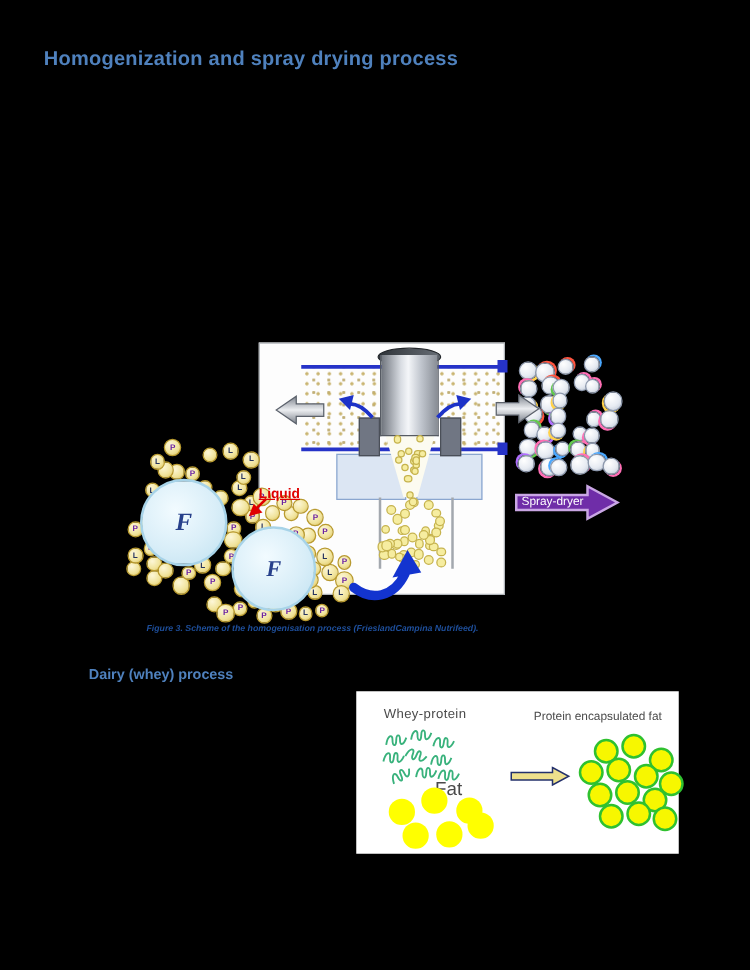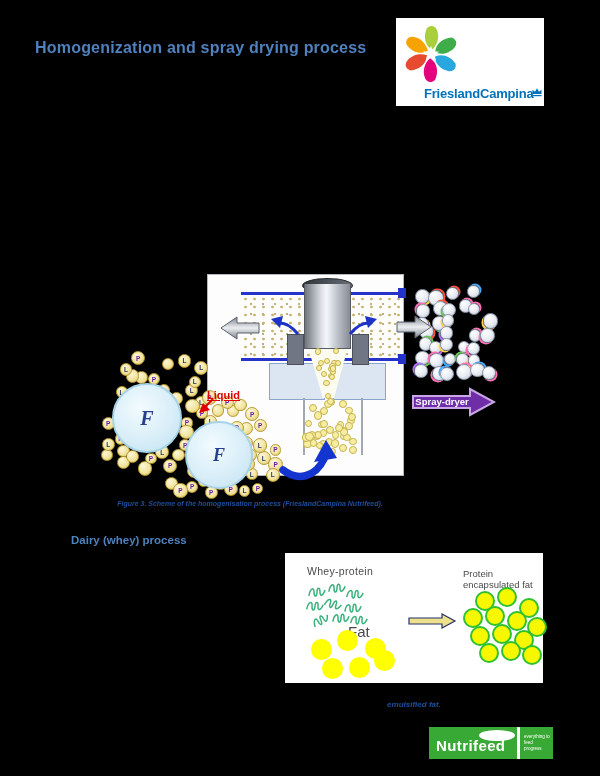--- a/index.html
+++ b/index.html
@@ -62,27 +62,27 @@
   .powder{position:absolute;border-radius:50%;border:1px solid #8e99ad;
      background:radial-gradient(circle at 35% 30%,#ffffff,#e7ebf2 55%,#b9c3d2 100%);}
 
   .liquid-label{position:absolute;left:207px;top:389px;font-size:11px;font-weight:bold;color:#e00000;
                 text-decoration:underline;z-index:40;}
 
   .overlay-svg{position:absolute;left:0;top:0;z-index:30;pointer-events:none;}
 
   .spray-arrow{position:absolute;left:412px;top:387px;width:84px;height:30px;z-index:20;}
   .spray-arrow-label{position:absolute;left:2px;top:9px;width:56px;text-align:center;
-                     font-size:9.5px;font-weight:bold;color:#fff;}
+                     font-size:9.5px;font-weight:normal;color:#fff;}
 
   
   .whey-panel{position:absolute;left:285px;top:553px;width:258px;height:130px;background:#fff;z-index:10;}
   .gray-label{position:absolute;color:#4a4a4a;font-weight:normal;}
   .gray-label.whey{left:22px;top:12px;font-size:10.5px;letter-spacing:.3px;}
-  .gray-label.result{left:142px;top:15px;font-size:9.5px;margin-left:36px;}
+  .gray-label.result{left:142px;top:15px;font-size:9.5px;}
   .gray-label.fat{left:63px;top:70px;font-size:15px;}
   .squiggles{position:absolute;left:20px;top:28px;width:70px;height:52px;}
   .squiggles div{position:absolute;}
   .whey-arrow{position:absolute;left:122px;top:60px;}
   .fatdot{position:absolute;width:21px;height:21px;border-radius:50%;background:#ffff00;}
   .encdot{position:absolute;width:16px;height:16px;border-radius:50%;background:#f7f700;border:2.5px solid #2fc12f;}
 
   
   .nutrifeed{position:absolute;left:429px;top:727px;width:124px;height:32px;background:#39a935;z-index:10;}
   .nf-ellipse{position:absolute;left:50px;top:3px;width:36px;height:11px;border-radius:50%;background:#fff;}
@@ -91,38 +91,20 @@
   .nf-tag{position:absolute;left:95px;top:7px;color:#fff;font-size:4.5px;line-height:6px;}
   .nf-tag span{display:block;}
 </style>
 </head>
 <body>
 
 <div class="page" id="page">
 
   <div class="doc-title">Homogenization and spray drying process</div>
 
-  <div class="fc-logo">
-    <svg class="fc-star" width="60" height="66" viewBox="0 0 60 66">
-      <g transform="translate(30,34)">
-        <path d="M0,-5 C-6,-9 -8,-18 -4,-26 C-1,-29 4,-29 6,-24 C9,-16 6,-9 1,-4 Z" fill="#aacf3c"></path>
-        <path d="M0,-5 C-6,-9 -8,-18 -4,-26 C-1,-29 4,-29 6,-24 C9,-16 6,-9 1,-4 Z" fill="#3fae49" transform="rotate(60)"></path>
-        <path d="M0,-5 C-6,-9 -8,-18 -4,-26 C-1,-29 4,-29 6,-24 C9,-16 6,-9 1,-4 Z" fill="#29a8e0" transform="rotate(120)"></path>
-        <path d="M0,-5 C-6,-9 -8,-18 -4,-26 C-1,-29 4,-29 6,-24 C9,-16 6,-9 1,-4 Z" fill="#e5007d" transform="rotate(180)"></path>
-        <path d="M0,-5 C-6,-9 -8,-18 -4,-26 C-1,-29 4,-29 6,-24 C9,-16 6,-9 1,-4 Z" fill="#e74b2f" transform="rotate(240)"></path>
-        <path d="M0,-5 C-6,-9 -8,-18 -4,-26 C-1,-29 4,-29 6,-24 C9,-16 6,-9 1,-4 Z" fill="#f6a300" transform="rotate(300)"></path>
-        <polygon points="0,-8 2.4,-2.5 8,-2.5 3.6,1.2 5.1,7 0,3.8 -5.1,7 -3.6,1.2 -8,-2.5 -2.4,-2.5" fill="#ffffff"></polygon>
-      </g>
-    </svg>
-    <span class="fc-brand">FrieslandCampina</span>
-    <svg class="fc-crown" width="10" height="9" viewBox="0 0 10 9">
-      <path d="M0.5,6 L0.5,1.8 L3,3.8 L5,0.3 L7,3.8 L9.5,1.8 L9.5,6 Z" fill="#0072bc"></path>
-      <rect x="0.5" y="7" width="9" height="1.2" fill="#0072bc"></rect>
-    </svg>
-  </div>
 
 
   <div class="homog-panel">
     <div class="speckles"></div>
     <div class="blue-line top"></div>
     <div class="blue-line bottom"></div>
     <div class="blue-cap top"></div>
     <div class="blue-cap bottom"></div>
     <div class="seat left"></div>
     <div class="seat right"></div>
@@ -412,26 +394,15 @@
       <div class="encdot" style="left: 222px; top: 58px;"></div>
       <div class="encdot" style="left: 242px; top: 64px;"></div>
       <div class="encdot" style="left: 185px; top: 73px;"></div>
       <div class="encdot" style="left: 207px; top: 71px;"></div>
       <div class="encdot" style="left: 229px; top: 77px;"></div>
       <div class="encdot" style="left: 194px; top: 90px;"></div>
       <div class="encdot" style="left: 216px; top: 88px;"></div>
       <div class="encdot" style="left: 237px; top: 92px;"></div>
     </div>
 
-  <div class="caption cap4b">emulsified fat.</div>
-
-  <div class="nutrifeed">
-    <div class="nf-ellipse"></div>
-    <div class="nf-word">Nutrifeed</div>
-    <div class="nf-div"></div>
-    <div class="nf-tag">
-      <span>everything to</span>
-      <span>feed</span>
-      <span>progress</span>
-    </div>
-  </div>
+
 
 </div>
 
 </body></html>

